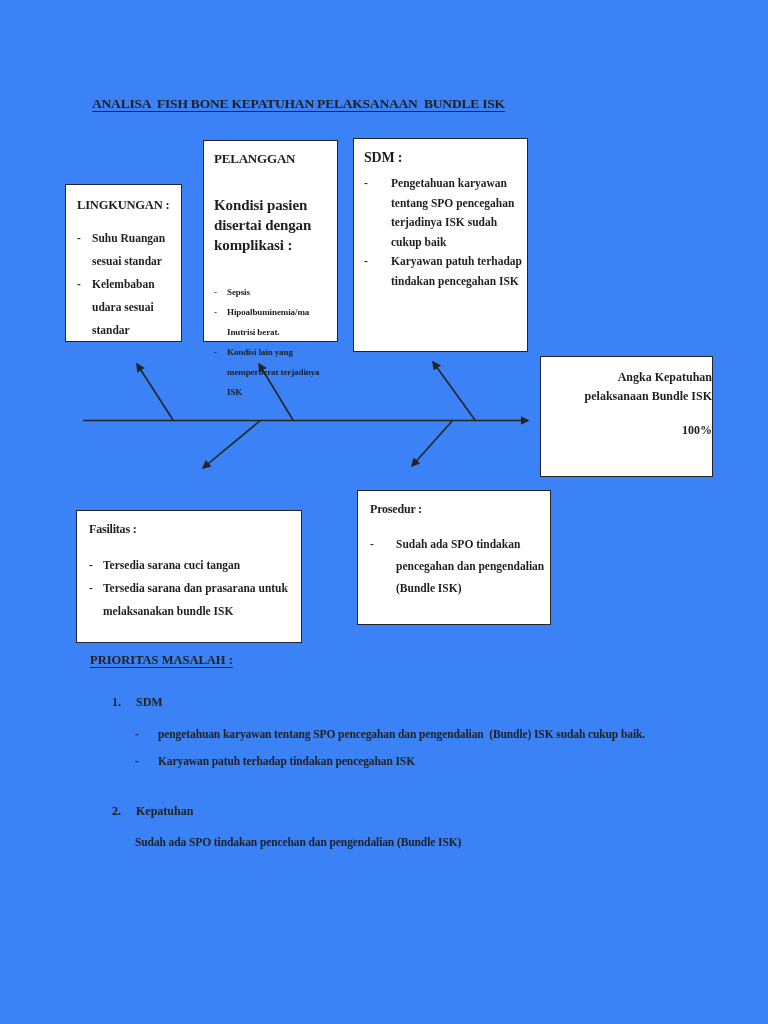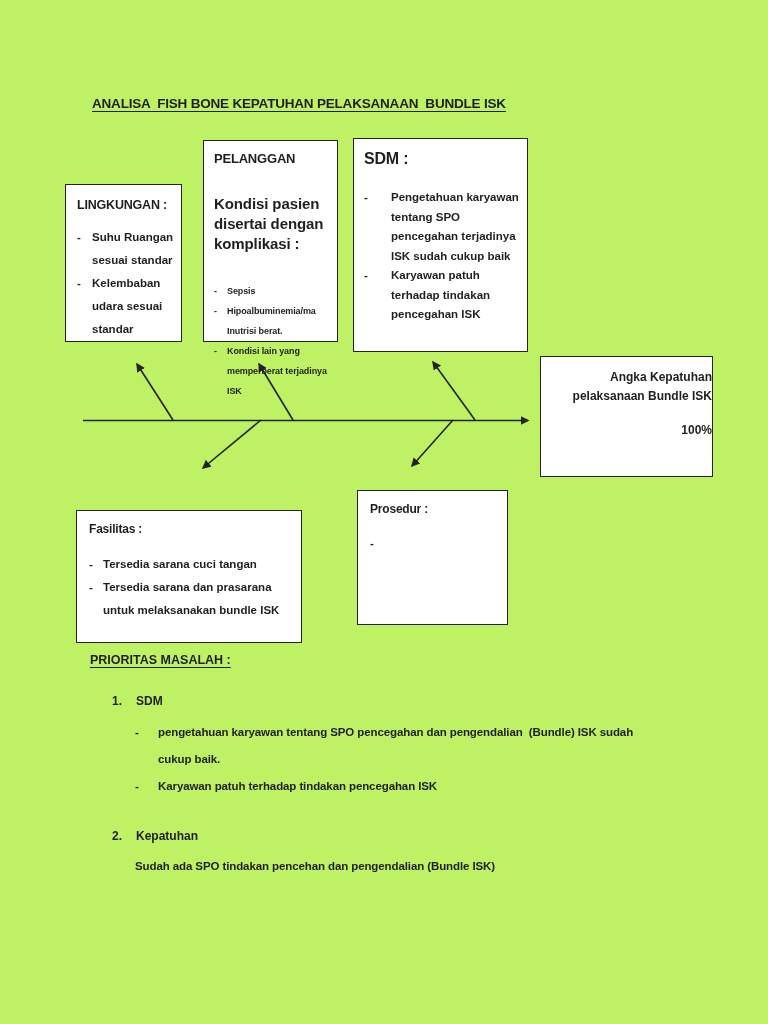--- a/index.html
+++ b/index.html
@@ -3,21 +3,21 @@
 <meta charset="utf-8">
 <style>
   html,body { margin:0; padding:0; }
   body {
     width:768px; height:1024px;
     background:#ffffff;
     font-family:"Liberation Sans","DejaVu Sans",sans-serif;
     color:#1f1f1f;
     -webkit-font-smoothing:antialiased;
   }
-  .page { position:relative; width:768px; height:1024px; background:#bef264; overflow:hidden; }
+  .page { position:relative; width:768px; height:1024px; background:#3b82f6; overflow:hidden;font-family:Liberation Serif, serif; }
 
   .doc-title {
     position:absolute; left:92px; top:96px;
     font-size:13.5px; font-weight:700; letter-spacing:-0.2px;
     text-decoration:underline; text-underline-offset:3px; text-decoration-thickness:1.4px;
     white-space:pre;
   }
 
   .box {
     position:absolute; box-sizing:border-box;
@@ -38,37 +38,37 @@
 
   
   #b-pelanggan { left:203px; top:140px; width:135px; height:202px; padding:10px 6px 0 10px; }
   #b-pelanggan .box-heading { font-size:13px; margin-bottom:28px; }
   .pel-intro { font-size:15px; line-height:20px; letter-spacing:-0.1px; margin-bottom:27px; }
   #b-pelanggan .li { font-size:9px; line-height:20px; letter-spacing:-0.1px; }
   #b-pelanggan .dash { width:13px; }
 
   
   #b-sdm { left:353px; top:138px; width:175px; height:214px; padding:11px 5px 0 10px; }
-  #b-sdm .box-heading { font-size:16px; margin-bottom:20px; }
+  #b-sdm .box-heading { font-size:14px; margin-bottom:8px; }
   #b-sdm .li { font-size:11.5px; line-height:19.5px; }
   #b-sdm .dash { width:27px; }
 
   
   #b-effect { left:540px; top:356px; width:173px; height:121px; padding-top:11px; text-align:right; }
   .effect-line { font-size:12px; line-height:19px; }
   .effect-value { font-size:12px; margin-top:17px; }
 
   
   #b-fasilitas { left:76px; top:510px; width:226px; height:133px; padding:11px 6px 13px 12px; }
   #b-fasilitas .box-heading { font-size:12px; margin-bottom:17px; }
   #b-fasilitas .li { font-size:11.5px; line-height:23px; }
   #b-fasilitas .dash { width:14px; }
 
   
-  #b-prosedur { left:357px; top:490px; width:151px; height:135px; padding:11px 4px 0 12px; }
+  #b-prosedur { left:357px; top:490px; width:194px; height:135px; padding:11px 4px 0 12px; }
   #b-prosedur .box-heading { font-size:12px; margin-bottom:16px; }
   #b-prosedur .li { font-size:11.5px; line-height:22px; }
   #b-prosedur .dash { width:26px; }
 
   
   #arrows { position:absolute; left:0; top:0; width:768px; height:1024px; pointer-events:none; }
 
   
   #priorities { position:absolute; left:90px; top:653px; width:590px; }
   .pri-heading {
@@ -164,20 +164,21 @@
     <div class="li">
       <span class="dash">-</span>
       <span class="litext">Tersedia sarana dan prasarana untuk melaksanakan bundle ISK</span>
     </div>
   </div>
 
   <div class="box" id="b-prosedur">
     <div class="box-heading">Prosedur :</div>
     <div class="li">
       <span class="dash">-</span>
+      <span class="litext">Sudah ada SPO tindakan pencegahan dan pengendalian (Bundle ISK)</span>
     </div>
   </div>
 
   <div id="priorities">
     <div class="pri-heading">PRIORITAS MASALAH :</div>
 
     <div id="pri-item-1">
       <div class="pri-item-head">
         <span class="num">1.</span>
         <span>SDM</span>

